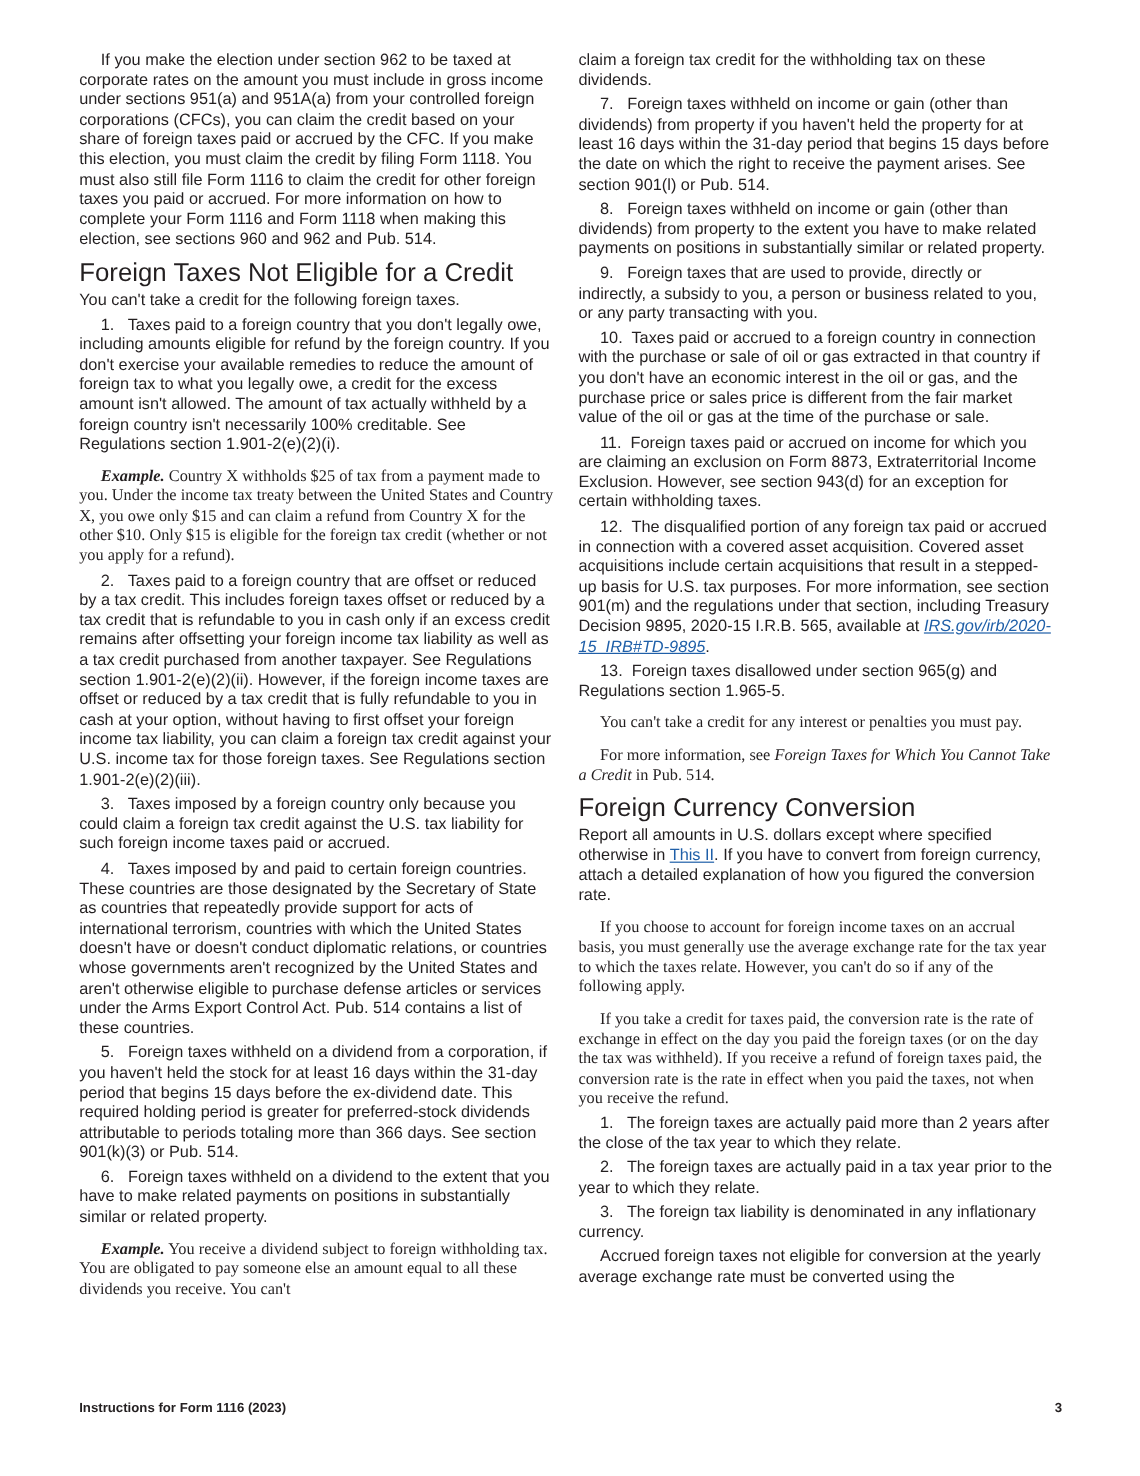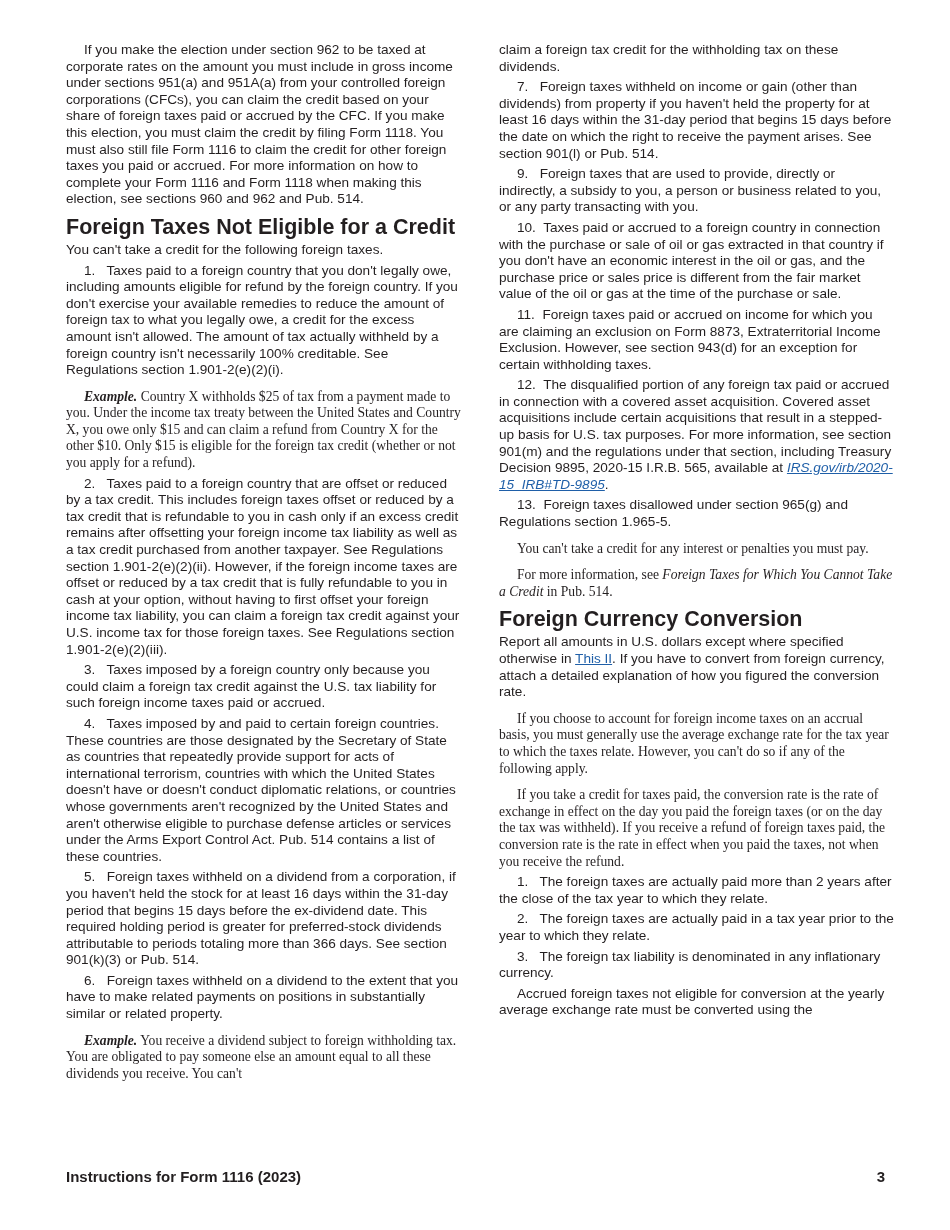--- a/index.html
+++ b/index.html
@@ -1,29 +1,29 @@
 <!DOCTYPE html>
 <html><head>
 <meta charset="utf-8">
 <style>
   html, body { margin:0; padding:0; background:#ffffff; }
   body { width:950px; height:1230px; position:relative; overflow:hidden;
          font-family:"Liberation Sans", sans-serif; color:#231f20; }
   .col { position:absolute; top:42px; font-size:13.6px; line-height:16.6px; }
   .col-left { left:66px; width:396px; }
-  .col-right { left:499px; width:396px; }
+  .col-right { left:482px; width:396px; }
   p { margin:0 0 4px 0; text-indent:18px; }
   p.noindent { text-indent:0; }
   p.gap { margin-top:10px;font-family:Liberation Serif, serif; }
-  h2 { margin:6px 0 2px 0; font-size:21.5px; line-height:26px; font-weight:bold; color:#231f20; }
+  h2 { margin:6px 0 2px 0; font-size:21.5px; line-height:26px; font-weight:normal; color:#231f20; }
   .em-label { font-weight:bold; font-style:italic; }
   a { color:#1f5fa8; text-decoration:underline; }
   a.it { font-style:italic; }
   .ref { font-style:italic; }
-  .footer { position:absolute; top:1168px; left:66px; width:819px; font-size:15px; font-weight:bold; }
+  .footer { position:absolute; top:1168px; left:66px; width:819px; font-size:11px; font-weight:bold; }
   .footer .pg { position:absolute; right:0; top:0; }
 </style>
 </head>
 <body>
 
 <div class="col col-left">
   <p>If you make the election under section 962 to be taxed at corporate rates on the amount you must include in gross income under sections 951(a) and 951A(a) from your controlled foreign corporations (CFCs), you can claim the credit based on your share of foreign taxes paid or accrued by the CFC. If you make this election, you must claim the credit by filing Form 1118.  You must also still file Form 1116 to claim the credit for other foreign taxes you paid or accrued.  For more information on how to complete your Form 1116 and Form 1118 when making this election, see sections 960 and 962 and Pub. 514.</p>
   <h2>Foreign Taxes Not Eligible for a Credit</h2>
   <p class="noindent">You can't take a credit for the following foreign taxes.</p>
   <p>1.&nbsp;&nbsp; Taxes paid to a foreign country that you don't legally owe, including amounts eligible for refund by the foreign country. If you don't exercise your available remedies to reduce the amount of foreign tax to what you legally owe, a credit for the excess amount isn't allowed. The amount of tax actually withheld by a foreign country isn't necessarily 100% creditable. See Regulations section 1.901-2(e)(2)(i).</p>
@@ -32,20 +32,21 @@
   <p>3.&nbsp;&nbsp; Taxes imposed by a foreign country only because you could claim a foreign tax credit against the U.S. tax liability for such foreign income taxes paid or accrued.</p>
   <p>4.&nbsp;&nbsp; Taxes imposed by and paid to certain foreign countries. These countries are those designated by the Secretary of State as countries that repeatedly provide support for acts of international terrorism, countries with which the United States doesn't have or doesn't conduct diplomatic relations, or countries whose governments aren't recognized by the United States and aren't otherwise eligible to purchase defense articles or services under the Arms Export Control Act. Pub. 514 contains a list of these countries.</p>
   <p>5.&nbsp;&nbsp; Foreign taxes withheld on a dividend from a corporation, if you haven't held the stock for at least 16 days within the 31-day period that begins 15 days before the ex-dividend date. This required holding period is greater for preferred-stock dividends attributable to periods totaling more than 366 days. See section 901(k)(3) or Pub. 514.</p>
   <p>6.&nbsp;&nbsp; Foreign taxes withheld on a dividend to the extent that you have to make related payments on positions in substantially similar or related property.</p>
   <p class="gap"><span class="em-label">Example.</span><span>  You receive a dividend subject to foreign withholding tax. You are obligated to pay someone else an amount equal to all these dividends you receive. You can't</span></p>
 </div>
 
 <div class="col col-right">
   <p class="noindent">claim a foreign tax credit for the withholding tax on these dividends.</p>
   <p>7.&nbsp;&nbsp; Foreign taxes withheld on income or gain (other than dividends) from property if you haven't held the property for at least 16 days within the 31-day period that begins 15 days before the date on which the right to receive the payment arises. See section 901(l) or Pub. 514.</p>
+  <p>8.&nbsp;&nbsp; Foreign taxes withheld on income or gain (other than dividends) from property to the extent you have to make related payments on positions in substantially similar or related property.</p>
   <p>9.&nbsp;&nbsp; Foreign taxes that are used to provide, directly or indirectly, a subsidy to you, a person or business related to you, or any party transacting with you.</p>
   <p>10.&nbsp; Taxes paid or accrued to a foreign country in connection with the purchase or sale of oil or gas extracted in that country if you don't have an economic interest in the oil or gas, and the purchase price or sales price is different from the fair market value of the oil or gas at the time of the purchase or sale.</p>
   <p>11.&nbsp; Foreign taxes paid or accrued on income for which you are claiming an exclusion on Form 8873, Extraterritorial Income Exclusion. However, see section 943(d) for an exception for certain withholding taxes.</p>
   <p><span>12.&nbsp; The disqualified portion of any foreign tax paid or accrued in connection with a covered asset acquisition. Covered asset acquisitions include certain acquisitions that result in a stepped-up basis for U.S. tax purposes. For more information, see section 901(m) and the regulations under that section, including Treasury Decision 9895, 2020-15 I.R.B. 565, available at </span><a class="it" href="#">IRS.gov/irb/2020-15_IRB#TD-9895</a><span>.</span></p>
   <p>13.&nbsp; Foreign taxes disallowed under section 965(g) and Regulations section 1.965-5.</p>
   <p class="gap">You can't take a credit for any interest or penalties you must pay.</p>
   <p class="gap"><span>For more information, see </span><span class="ref">Foreign Taxes for Which You Cannot Take a Credit</span><span> in Pub. 514.</span></p>
   <h2>Foreign Currency Conversion</h2>
   <p class="noindent"><span>Report all amounts in U.S. dollars except where specified otherwise in </span><a href="#">This II</a><span>. If you have to convert from foreign currency, attach a detailed explanation of how you figured the conversion rate.</span></p>
   <p class="gap">If you choose to account for foreign income taxes on an accrual basis, you must generally use the average exchange rate for the tax year to which the taxes relate. However, you can't do so if any of the following apply.</p>

